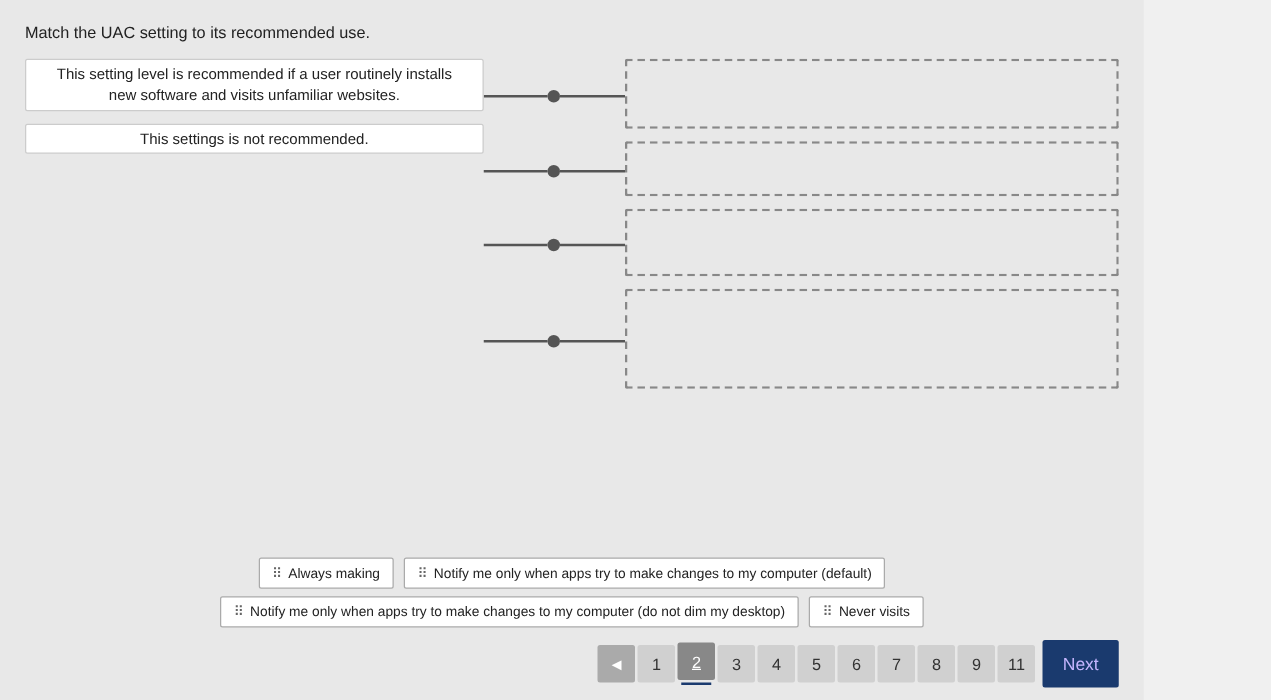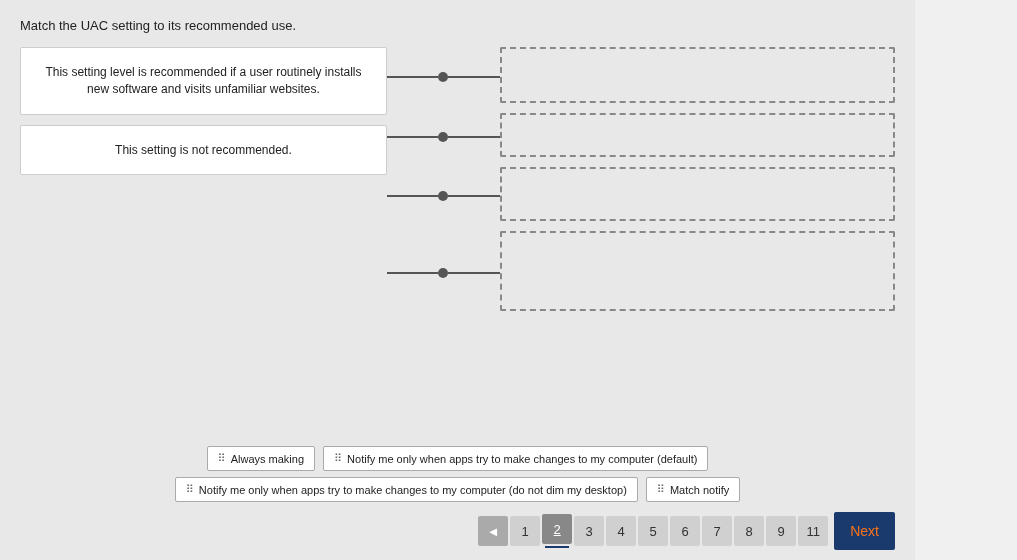--- a/index.html
+++ b/index.html
@@ -34,21 +34,21 @@
     .left-column {
       display: flex;
       flex-direction: column;
       gap: 10px;
       width: 390px;
     }
     .left-card {
       background: #fff;
       border: 1px solid #ccc;
       border-radius: 2px;
-      padding: 16px 14px;
+      padding: 3px 14px;
       font-size: 12px;
       color: #222;
       text-align: center;
       line-height: 1.4;
       position: relative;
     }
     .connector-area {
       display: flex;
       flex-direction: column;
       justify-content: space-around;
@@ -143,21 +143,21 @@
       background: #888;
       color: #fff;
       text-decoration: underline;
     }
     .page-btn.prev {
       background: #aaa;
       color: #fff;
     }
     .next-btn {
       background: #1a3a6e;
-      color: #f97316;
+      color: #c4b5fd;
       border: none;
       border-radius: 2px;
       padding: 0 16px;
       height: 38px;
       font-size: 14px;
       cursor: pointer;
       margin-left: 4px;
     }
     .underline-bar {
       height: 2px;
@@ -175,21 +175,21 @@
 </head>
 <body>
 
 <div class="page">
   <div class="instruction">Match the UAC setting to its recommended use.</div>
 
   <div class="match-area">
 
     <div class="left-column">
       <div class="left-card">This setting level is recommended if a user routinely installs new software and visits unfamiliar websites.</div>
-      <div class="left-card">This setting is not recommended.</div>
+      <div class="left-card">This settings is not recommended.</div>
     </div>
 
     <div class="connector-area">
       <div class="connector-row cr1">
         <div class="connector-line"></div>
         <div class="connector-dot"></div>
         <div class="connector-line"></div>
       </div>
       <div class="connector-row cr2">
         <div class="connector-line"></div>
@@ -227,21 +227,21 @@
         <span>Notify me only when apps try to make changes to my computer (default)</span>
       </button>
     </div>
     <div class="options-row">
       <button class="option-btn">
         <span class="drag-icon">⠿</span>
         <span>Notify me only when apps try to make changes to my computer (do not dim my desktop)</span>
       </button>
       <button class="option-btn">
         <span class="drag-icon">⠿</span>
-        <span>Match notify</span>
+        <span>Never visits</span>
       </button>
     </div>
   </div>
 
   <div class="pagination">
     <button class="page-btn prev">◄</button>
     <button class="page-btn">1</button>
     <div style="display:flex;flex-direction:column;align-items:center;">
       <button class="page-btn active">2</button>
       <div class="underline-bar"></div>

